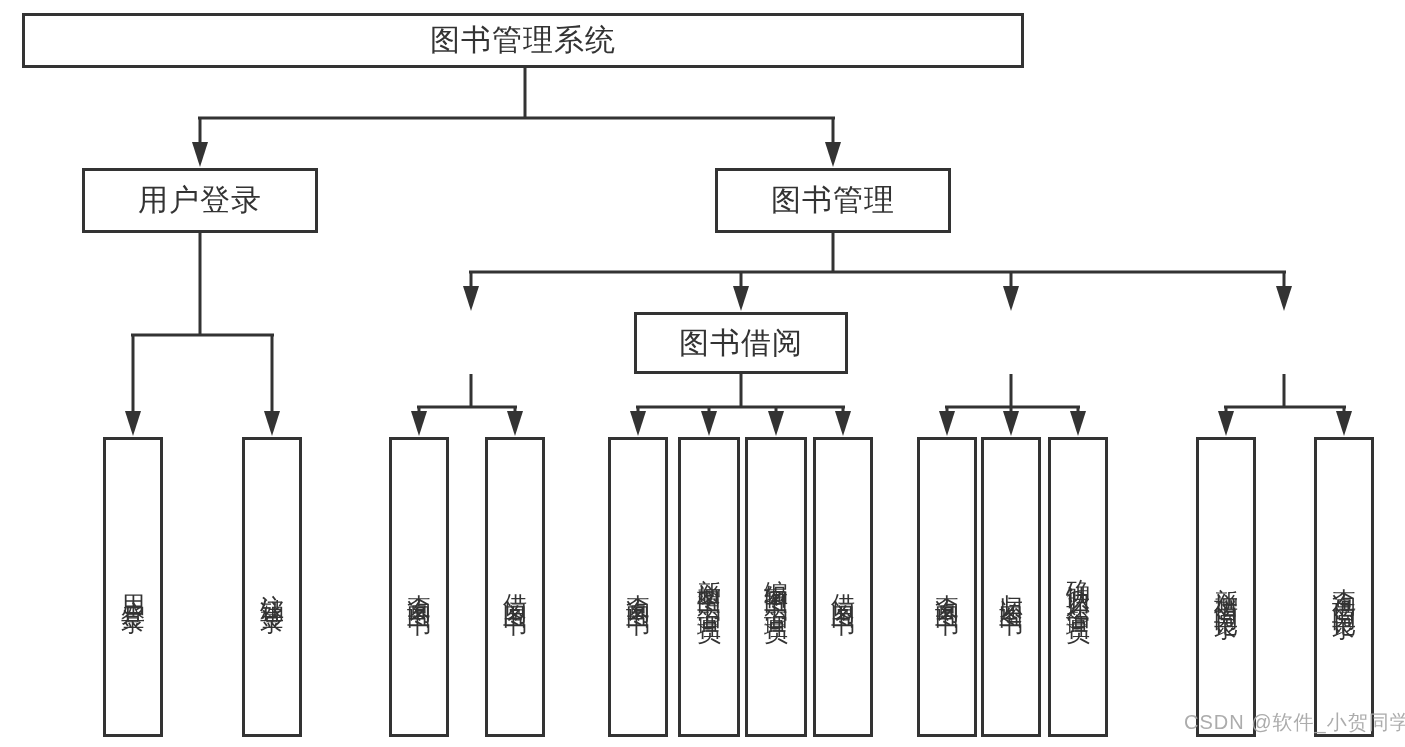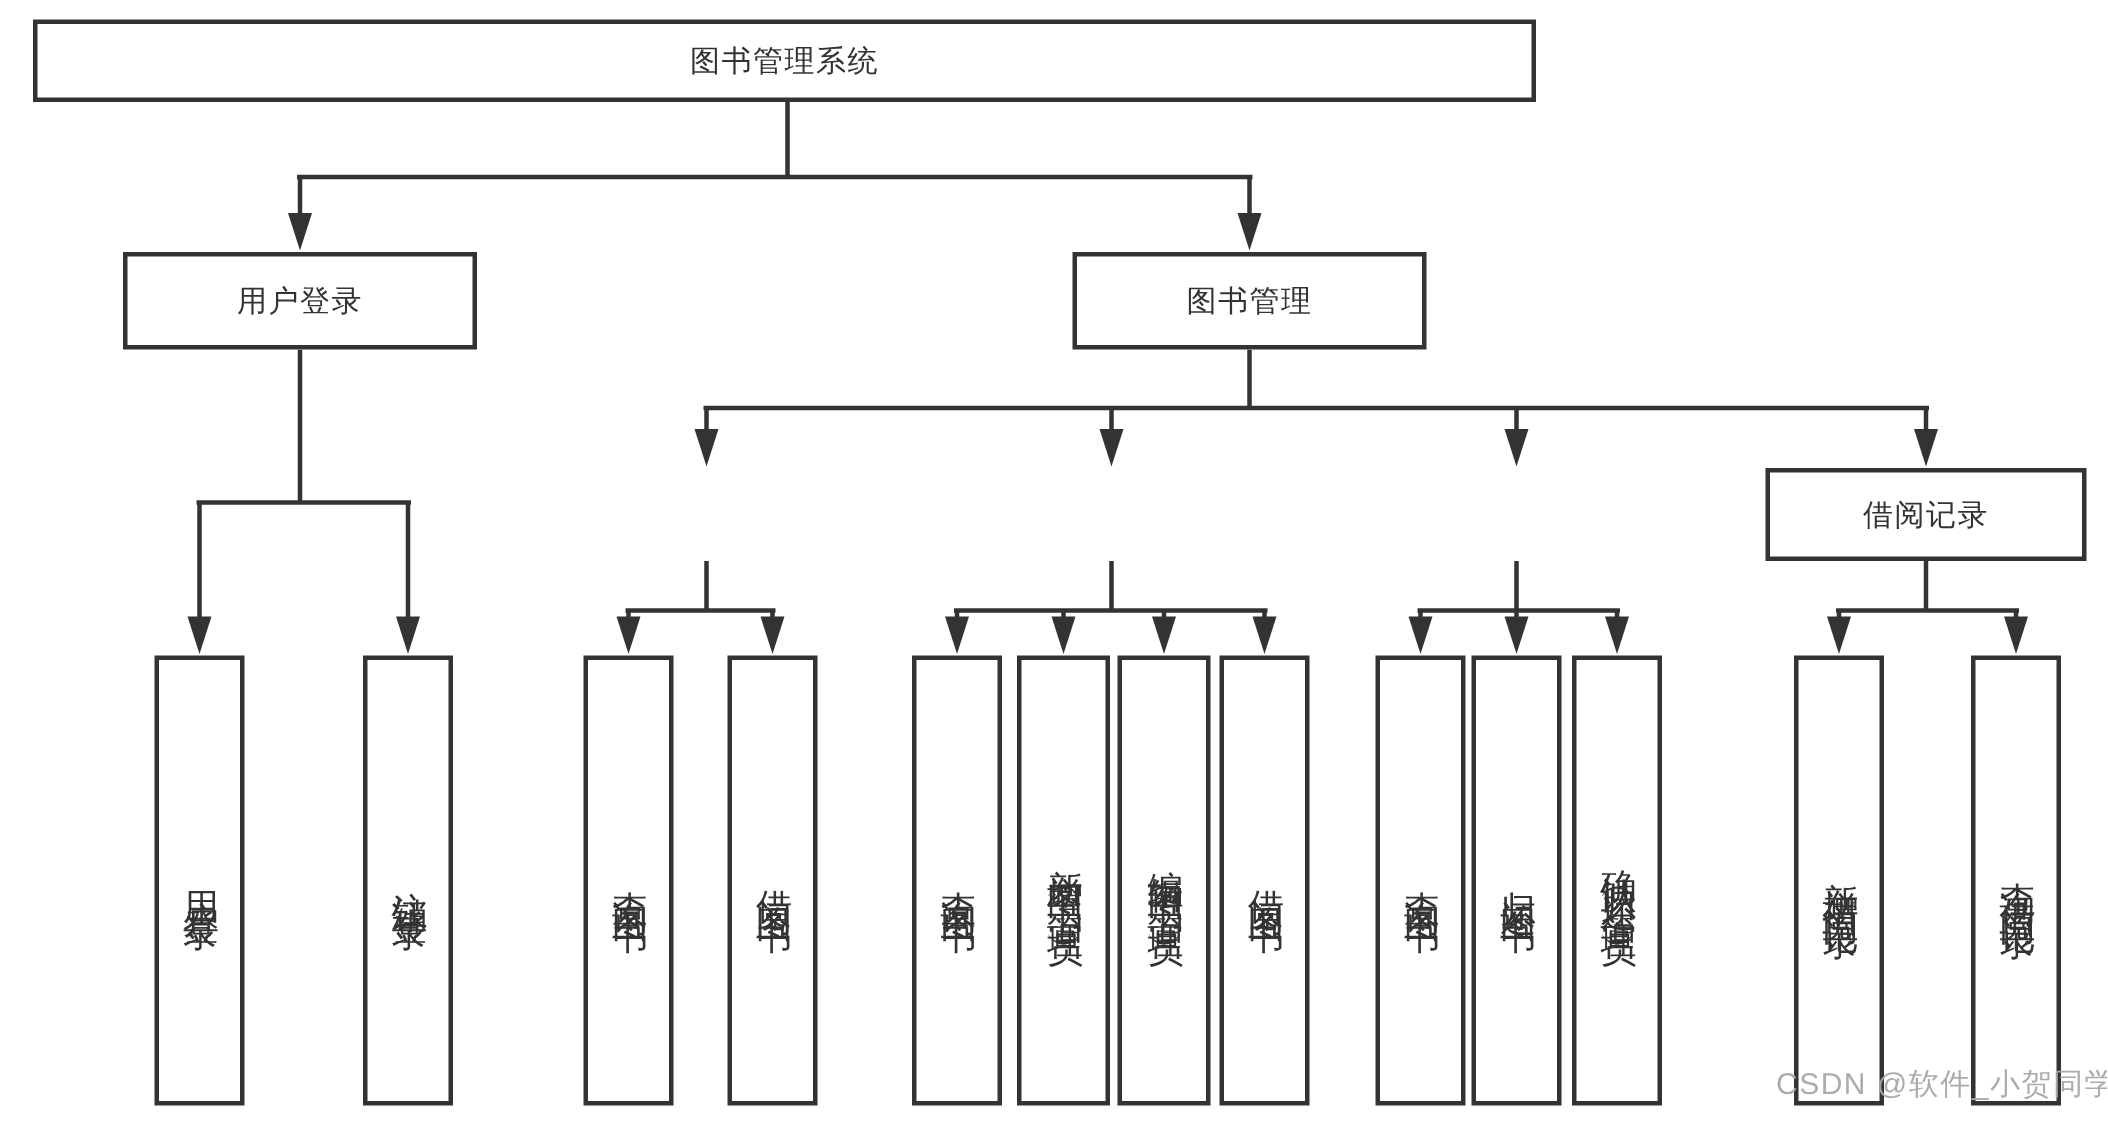--- a/index.html
+++ b/index.html
@@ -8,21 +8,21 @@
     width:1405px;height:747px;
     background:#ffffff;
     font-family:"Liberation Sans", sans-serif;
     overflow:hidden;
   }
   .connectors{position:absolute;left:0;top:0;z-index:0;}
   .hbox{
     position:absolute;box-sizing:border-box;
     border:3px solid #333333;background:#ffffff;
     display:flex;align-items:center;justify-content:center;
-    font-size:20px;color:#333333;z-index:1;
+    font-size:30px;color:#333333;z-index:1;
     letter-spacing:1px;
   }
   .vbox{
     position:absolute;box-sizing:border-box;
     top:437px;height:300px;width:60px;
     border:3px solid #333333;background:#ffffff;
     display:flex;align-items:center;justify-content:center;
     z-index:1;
   }
   .vtext{
@@ -106,22 +106,22 @@
     <span>图书管理系统</span>
   </div>
 
   <div class="hbox" style="left:82px;top:168px;width:236px;height:65px">
     <span>用户登录</span>
   </div>
   <div class="hbox" style="left:715px;top:168px;width:236px;height:65px">
     <span>图书管理</span>
   </div>
 
-  <div class="hbox" style="left:1177px;top:312px;width:214px;height:62px">
-    <span>借阅记录</span>
+  <div class="hbox" style="left:634px;top:312px;width:214px;height:62px">
+    <span>图书借阅</span>
   </div>
 
   <div class="vbox" style="left:103px">
     <span class="vtext">用户登录</span>
   </div>
   <div class="vbox" style="left:242px">
     <span class="vtext">注销登录</span>
   </div>
 
   <div class="vbox" style="left:389px">

